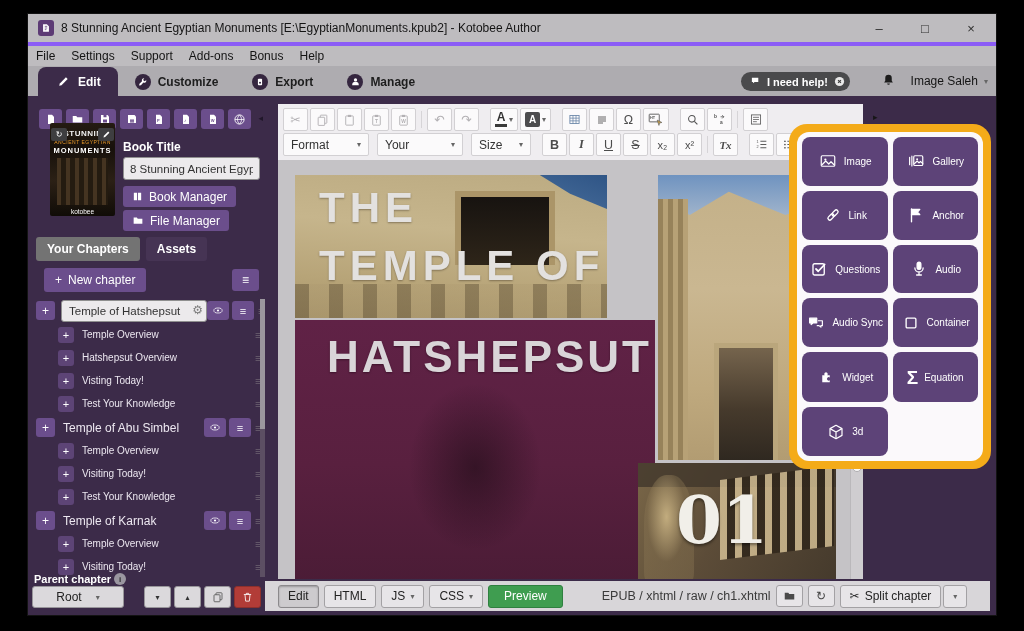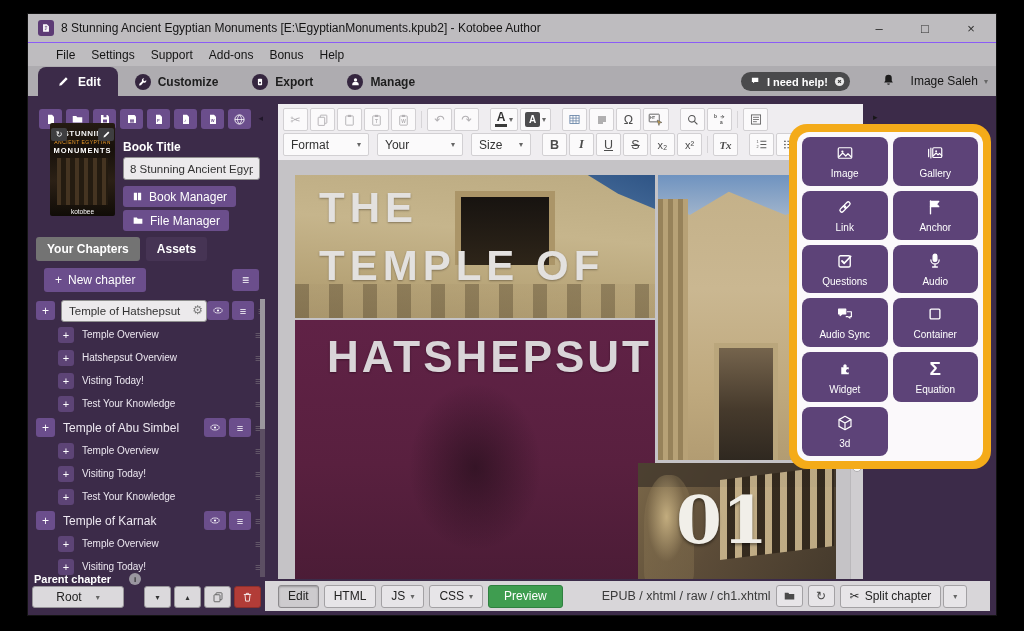--- a/index.html
+++ b/index.html
@@ -5,21 +5,21 @@
 *{box-sizing:border-box;margin:0;padding:0}
 html,body{width:1024px;height:631px;background:#000;font-family:"Liberation Sans",sans-serif;overflow:hidden}
 svg{display:block}
 .window{position:absolute;left:28px;top:14px;width:968px;height:601px;background:#3c2b49;display:flex;flex-direction:column;box-shadow:0 0 0 1px #131313}
 
 .titlebar{height:28px;background:#bebcbf;display:flex;align-items:center;gap:7px;padding:0 10px;flex:0 0 auto}
 .appicon{width:16px;height:16px;border-radius:3px;background:#5d3b75;display:flex;align-items:center;justify-content:center}
 .title{font-size:12px;color:#141414}
 .wctrls{margin-left:auto;display:flex;align-items:center;gap:32px;padding-right:8px}
 .wbtn{font-size:13px;color:#2e2e2e;width:14px;text-align:center;cursor:default}
-.menubar{height:24px;background:#bebcbf;border-top:1px solid #8b5cf6;display:flex;align-items:center;padding:0 20px;flex:0 0 auto}
+.menubar{height:24px;background:#bebcbf;border-top:4px solid #8b5cf6;display:flex;align-items:center;padding:0 0;flex:0 0 auto}
 .mitem{font-size:12px;color:#141414;padding:3px 8px}
 .tabbar{height:30px;background:#aeacb0;display:flex;align-items:flex-end;padding-left:10px;position:relative;flex:0 0 auto}
 .tab{height:29px;display:flex;align-items:center;gap:7px;padding:0 17px;font-size:12px;font-weight:700;color:#1d1d1d}
 .tab.active{background:#3c2b49;color:#fff;border-radius:8px 8px 0 0}
 .ticon{width:16px;height:16px;border-radius:50%;background:#35263f;display:flex;align-items:center;justify-content:center;flex:0 0 auto}
 .tab.active .ticon{background:transparent}
 .helppill{position:absolute;right:146px;top:6px;height:19px;background:#4a4a4c;border-radius:10px;display:flex;align-items:center;gap:5px;padding:0 4px 0 9px;color:#fff;font-size:11px;font-weight:700}
 .bellwrap{position:absolute;right:100px;top:6px}
 .user{position:absolute;right:8px;top:8px;font-size:12px;color:#141414;display:flex;gap:6px;align-items:center}
 .main{flex:1;position:relative;background:#3c2b49;overflow:hidden}
@@ -51,21 +51,21 @@
 .chinwrap{position:relative;margin-left:6px}
 .chinput{width:146px;height:22px;background:#eceaec;border:1px solid #8f8f8f;border-radius:3px;font-size:11.5px;color:#333;padding:0 20px 0 7px;font-family:"Liberation Sans",sans-serif}
 .chgear{position:absolute;right:4px;top:3px;color:#7d7d7d;font-size:12px}
 .chlabel{margin-left:8px;font-size:12px;color:#ece7f0;white-space:nowrap}
 .chlabel.child{font-size:10px}
 .rbtns{margin-left:auto;display:flex;gap:3px;align-items:center}
 .mini{width:22px;height:19px;border-radius:3px;background:#6b4e8c;display:flex;align-items:center;justify-content:center;color:#fff;font-size:11px}
 .grip{color:#6e6472;font-size:11px;margin-left:4px;width:8px;overflow:hidden}
 .sscroll{position:absolute;right:0;top:203px;height:278px;width:5px;background:#5c4f63}
 .sthumb{position:absolute;right:0;top:203px;height:130px;width:5px;background:#9b979e}
-.plabel{position:absolute;left:6px;top:477px;font-size:11px;font-weight:700;color:#fff;display:flex;gap:18px;align-items:center}
+.plabel{position:absolute;left:6px;top:477px;font-size:11px;font-weight:700;color:#fff;display:flex;gap:3px;align-items:center}
 .infoi{width:12px;height:12px;border-radius:50%;background:#9a96a0;color:#2b2b2b;font-size:8px;font-weight:700;display:flex;align-items:center;justify-content:center;font-style:normal}
 .rootrow{left:4px;top:490px;right:4px;gap:3px}
 .rootsel{width:92px;height:22px;background:#dbd9dc;border:1px solid #98969a;border-radius:3px;font-size:12px;color:#222;display:flex;align-items:center;justify-content:center;gap:14px}
 .rr-spacer{flex:1}
 .pcbtn{width:27px;height:22px;background:#dbd9dc;border:1px solid #98969a;border-radius:3px;display:flex;align-items:center;justify-content:center;font-size:8px;color:#333}
 .pcbtn.trash{background:#b23c37;border-color:#8e302c}
 
 .chrome{position:absolute;left:237px;right:0;top:0;bottom:0}
 .toolbar{position:absolute;left:13px;top:8px;width:585px;height:56px;background:#efedf0;padding:3px 5px;overflow:hidden}
 .trow{display:flex;align-items:center;height:25px;gap:2px}
@@ -80,21 +80,21 @@
 .undg{text-decoration:underline}
 .strkg{text-decoration:line-through}
 .supsub{font-size:11px}
 .tcA{display:flex;flex-direction:column;align-items:center;line-height:11px;font-weight:700;color:#333;font-size:12px}
 .tcbar{width:12px;height:3px;background:#3a3a3a;margin-top:1px}
 .bgA{width:15px;height:15px;background:#4c4c4e;color:#fff;border-radius:2px;font-size:10px;font-weight:700;display:flex;align-items:center;justify-content:center}
 .caret{font-size:8px;color:#666}
 
 .canvas{position:absolute;left:13px;top:64px;width:585px;bottom:36px;background:#c5c3c6;overflow:hidden}
 .img{position:absolute;overflow:hidden}
-.img-tl{left:17px;top:15px;width:360px;height:143px;background:linear-gradient(185deg,#bcab82 0%,#c6b58c 40%,#b7a478 75%,#a8956b 100%)}
+.img-tl{left:17px;top:15px;width:312px;height:143px;background:linear-gradient(185deg,#bcab82 0%,#c6b58c 40%,#b7a478 75%,#a8956b 100%)}
 .tl-sky{position:absolute;right:0;top:0;width:82px;height:34px;background:linear-gradient(200deg,#2f5586,#4a6f9c);clip-path:polygon(18% 0,100% 0,100% 100%,55% 55%)}
 .tl-door{position:absolute;left:160px;top:16px;width:100px;height:74px;background:linear-gradient(180deg,#171310,#2e2519);border:6px solid #ab9568;border-bottom:none}
 .tl-ruins{position:absolute;bottom:0;left:0;right:0;height:34px;background:repeating-linear-gradient(90deg,rgba(90,75,50,.45) 0 14px,rgba(170,150,110,.25) 14px 34px)}
 .ht{position:absolute;font-weight:700;color:#e3e1df;text-shadow:0 1px 2px rgba(40,30,20,.4);letter-spacing:5px;font-size:42px;line-height:1.1}
 .ht.t1{left:24px;top:10px}
 .ht.t2{left:24px;top:68px}
 .img-bl{left:17px;top:160px;width:360px;height:262px;background:linear-gradient(180deg,#602246 0%,#59203f 55%,#4b1c36 100%)}
 .face{position:absolute;left:80px;top:55px;width:200px;height:205px;background:radial-gradient(ellipse 95px 120px at 50% 45%,rgba(18,8,14,.5),rgba(18,8,14,0) 70%)}
 .h2t{position:absolute;left:32px;top:12px;font-size:44px;font-weight:700;color:#d9d5d8;letter-spacing:3px;text-shadow:0 1px 2px rgba(30,5,20,.5)}
 .img-tr{left:380px;top:15px;width:177px;height:285px;background:linear-gradient(180deg,#c3b088 0%,#cab791 40%,#bfa97e 75%,#b29c72 100%)}
@@ -113,21 +113,21 @@
 .bbar{position:absolute;left:0;right:6px;bottom:4px;height:30px;background:#d8d6d9;display:flex;align-items:center;gap:5px;padding-left:13px}
 .bbtn{height:23px;background:#e7e5e8;border:1px solid #a3a1a4;border-radius:3px;font-size:12px;color:#222;display:flex;align-items:center;gap:5px;padding:0 9px;flex:0 0 auto}
 .bbtn.pressed{background:#cdcbce;border-color:#8b898c;box-shadow:inset 0 1px 2px rgba(0,0,0,.25)}
 .bbtn.preview{background:#3f9d50;border-color:#2f8040;color:#fff;padding:0 15px}
 .path{margin-left:34px;font-size:12.5px;color:#3a3a3a;white-space:nowrap}
 .iconbtn{width:27px;height:22px;background:#e7e5e8;border:1px solid #a3a1a4;border-radius:3px;display:flex;align-items:center;justify-content:center;color:#444;font-size:12px;flex:0 0 auto}
 .splitwrap{margin-left:auto;margin-right:118px;display:flex;gap:2px}
 
 .inspanel{position:absolute;left:761px;top:28px;width:202px;height:345px;background:#f4ab19;border-radius:18px;padding:8px;z-index:5}
 .insinner{width:100%;height:100%;background:#fbf9fb;border-radius:12px;padding:5px;display:grid;grid-template-columns:1fr 1fr;gap:5px}
-.insbtn{background:#5d4378;border-radius:8px;display:flex;flex-direction:column;align-items:center;justify-content:center;gap:6px}
+.insbtn{background:#5d4378;border-radius:8px;display:flex;flex-direction:row;align-items:center;justify-content:center;gap:6px}
 .inslabel{font-size:10px;color:#fff}
 .sigicon{font-size:19px;color:#fff;font-weight:700;line-height:19px}
 .panelarrow{position:absolute;left:845px;top:16px;color:#161616;font-size:9px;z-index:4}
 </style>
 </head>
 <body>
 
 <div class="window">
 
   <div class="titlebar">

